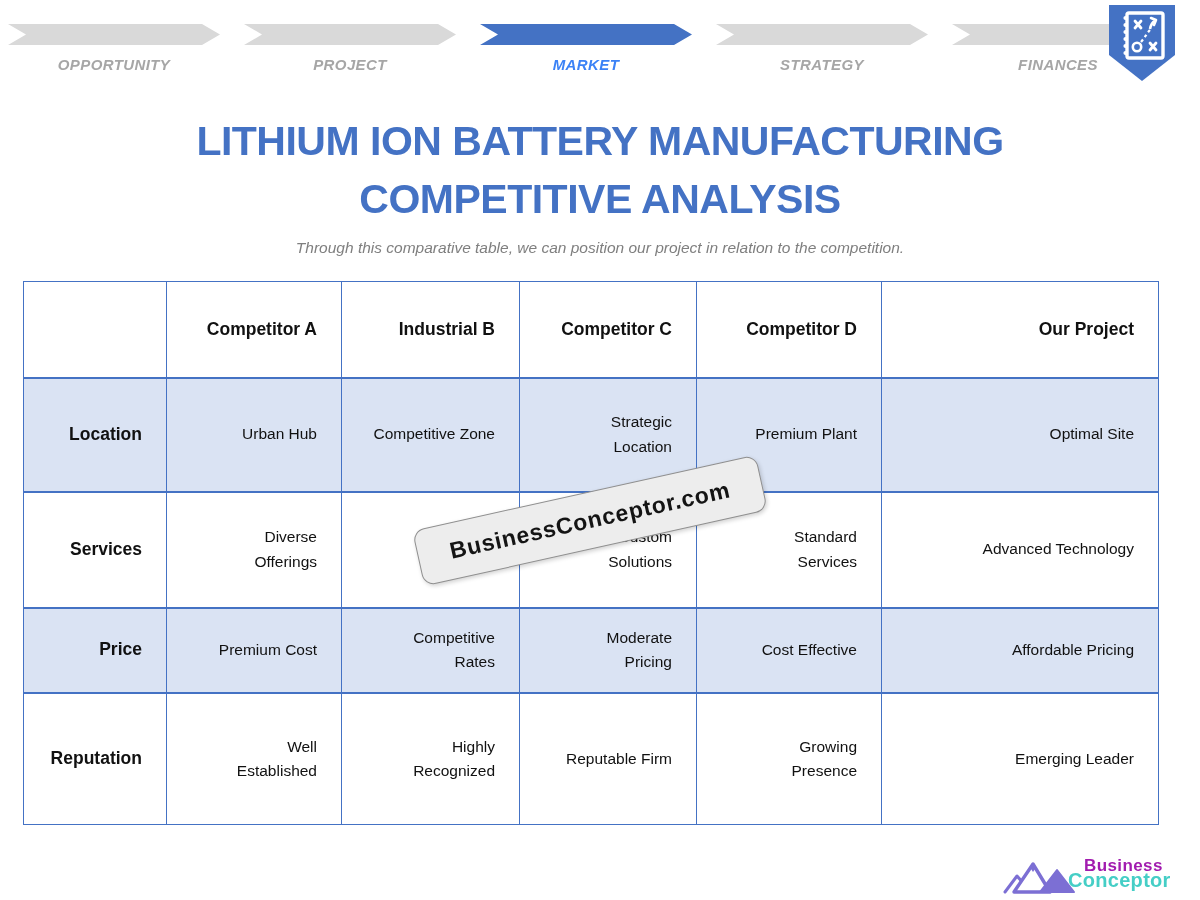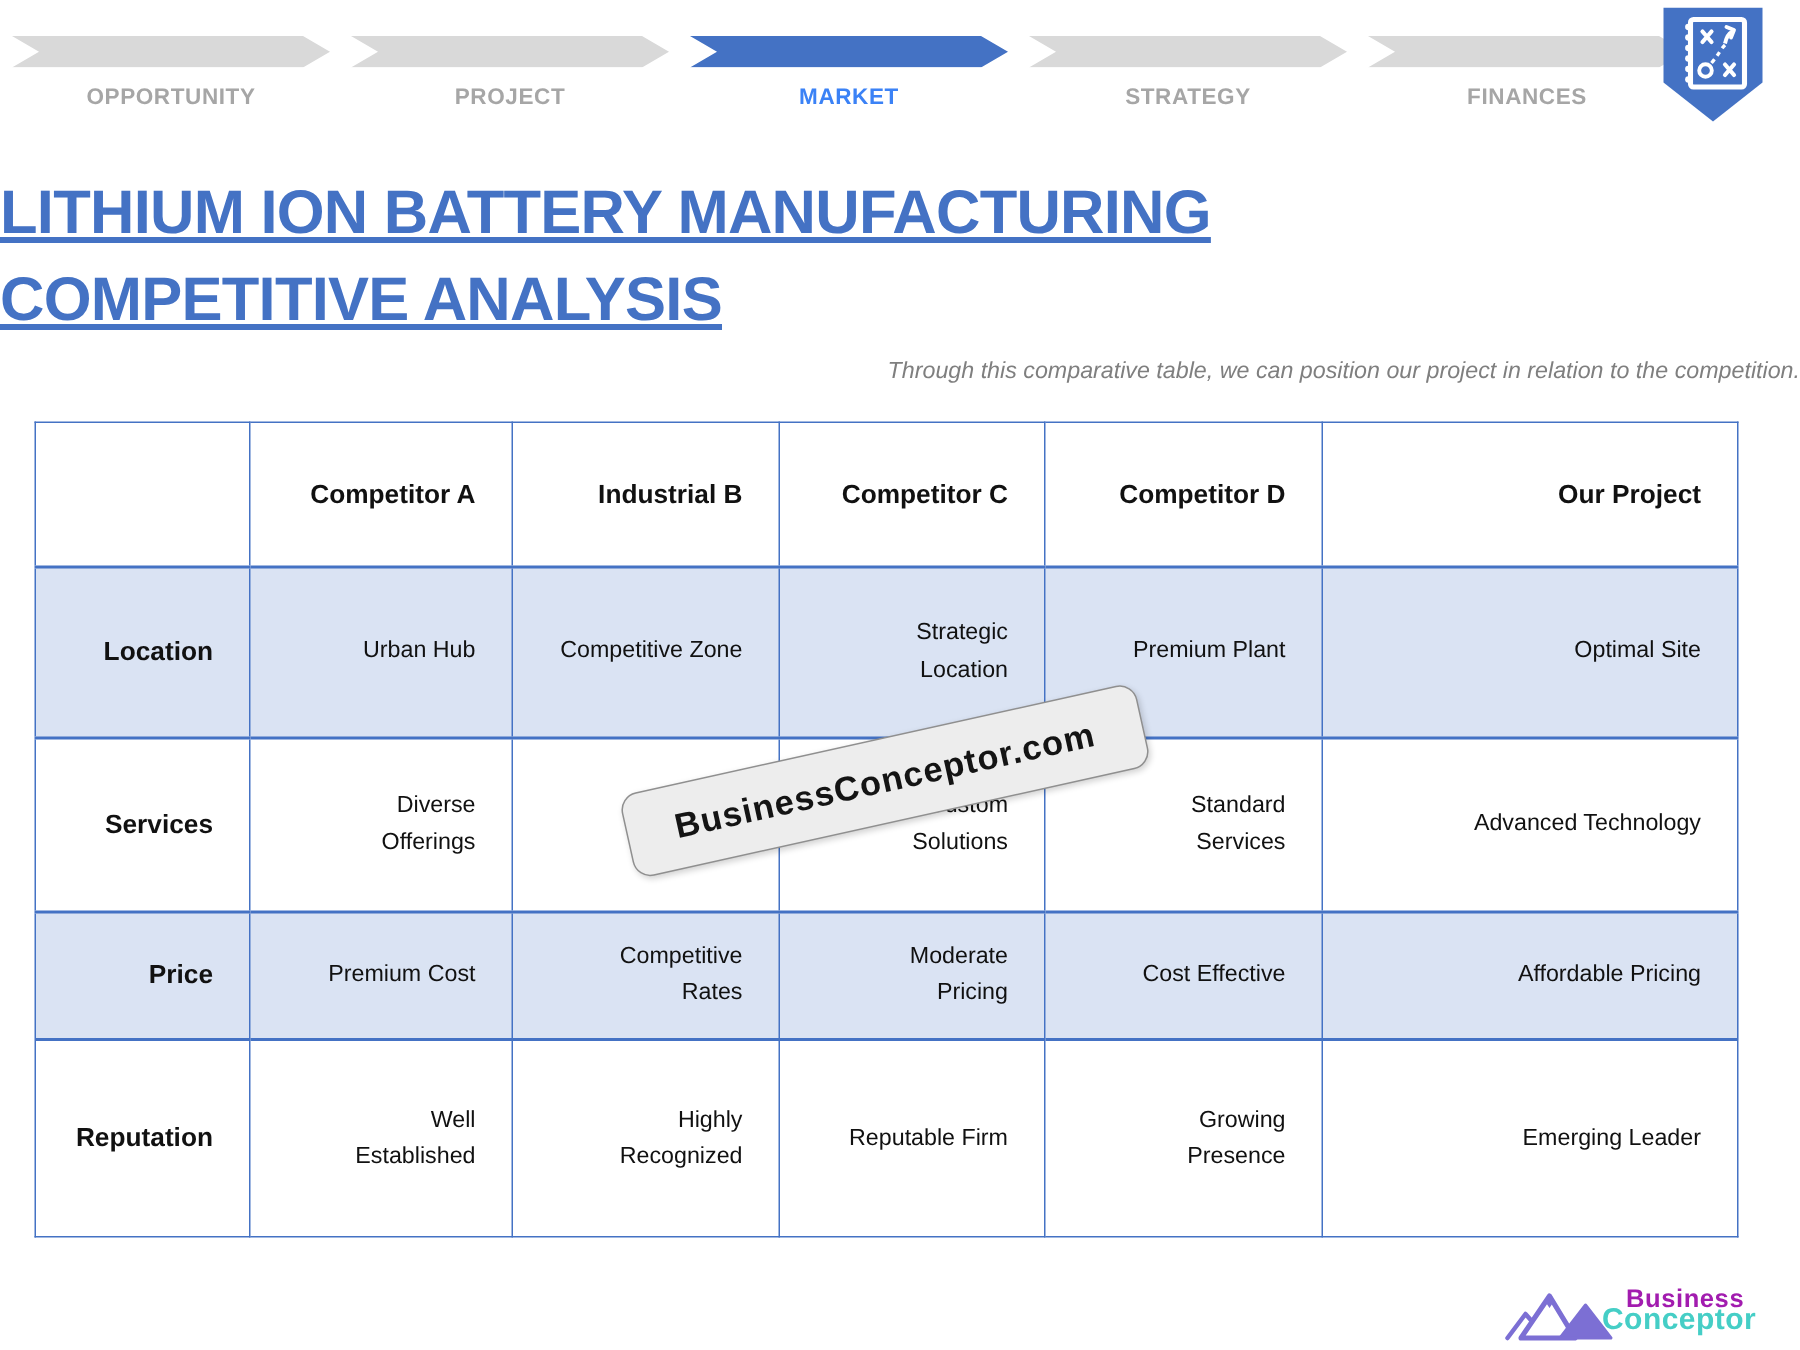--- a/index.html
+++ b/index.html
@@ -1,45 +1,45 @@
 <!DOCTYPE html>
 <html><head>
 <meta charset="utf-8">
 <style>
   * { margin: 0; padding: 0; box-sizing: border-box; }
   html, body { width: 1200px; height: 900px; }
   body { font-family: "Liberation Sans", sans-serif; background: #ffffff; }
   .slide { position: relative; width: 1200px; height: 900px; background: #fff; overflow: hidden; }
 
   
-  .stepper { position: absolute; left: 8px; top: 24px; width: 1084px; display: flex; gap: 14px; }
+  .stepper { position: absolute; left: 8px; top: 24px; width: 1084px; display: flex; gap: 24px; font-style: italic; }
   .step { width: 212px; flex: 0 0 auto; }
   .chevron {
     height: 21px; background: #D9D9D9;
     clip-path: polygon(0% 0%, calc(100% - 18px) 0%, 100% 50%, calc(100% - 18px) 100%, 0% 100%, 18px 50%);
   }
   .step.active .chevron { background: #4472C4; }
   .step-label {
     margin-top: 11px; text-align: center; font-weight: bold;
     font-size: 15px; color: #A6A6A6; letter-spacing: 0.4px;
   }
   .step.active .step-label { color: #3b82f6; }
 
   
   .pennant { position: absolute; left: 1108px; top: 5px; width: 68px; height: 78px; }
 
   
   .title {
     position: absolute; top: 112px; left: 0; width: 100%;
-    color: #4472C4; font-weight: bold;
-    font-size: 41px; line-height: 1.42; letter-spacing: -0.5px; text-decoration: underline;
+    text-align: center; color: #4472C4; font-weight: bold;
+    font-size: 41px; line-height: 1.42; letter-spacing: -0.5px;
   }
   .subtitle {
     position: absolute; top: 239px; left: 0; width: 100%;
-    text-align: right; font-style: italic; font-size: 15.5px; color: #7F7F7F;
+    text-align: center; font-style: italic; font-size: 15.5px; color: #7F7F7F;
   }
 
   
   table.cmp { position: absolute; left: 23px; top: 281px; border-collapse: collapse; table-layout: fixed; }
   table.cmp td {
     border: 1.6px solid #4472C4; text-align: right; vertical-align: middle;
     font-size: 15.5px; color: #111; padding: 4px 24px; white-space: pre-line; line-height: 1.55;
   }
   table.cmp tr:nth-child(n+2) td { border-top-width: 2.6px; }
   table.cmp td.hdr, table.cmp td.rowlbl { font-weight: bold; font-size: 17.5px; }

